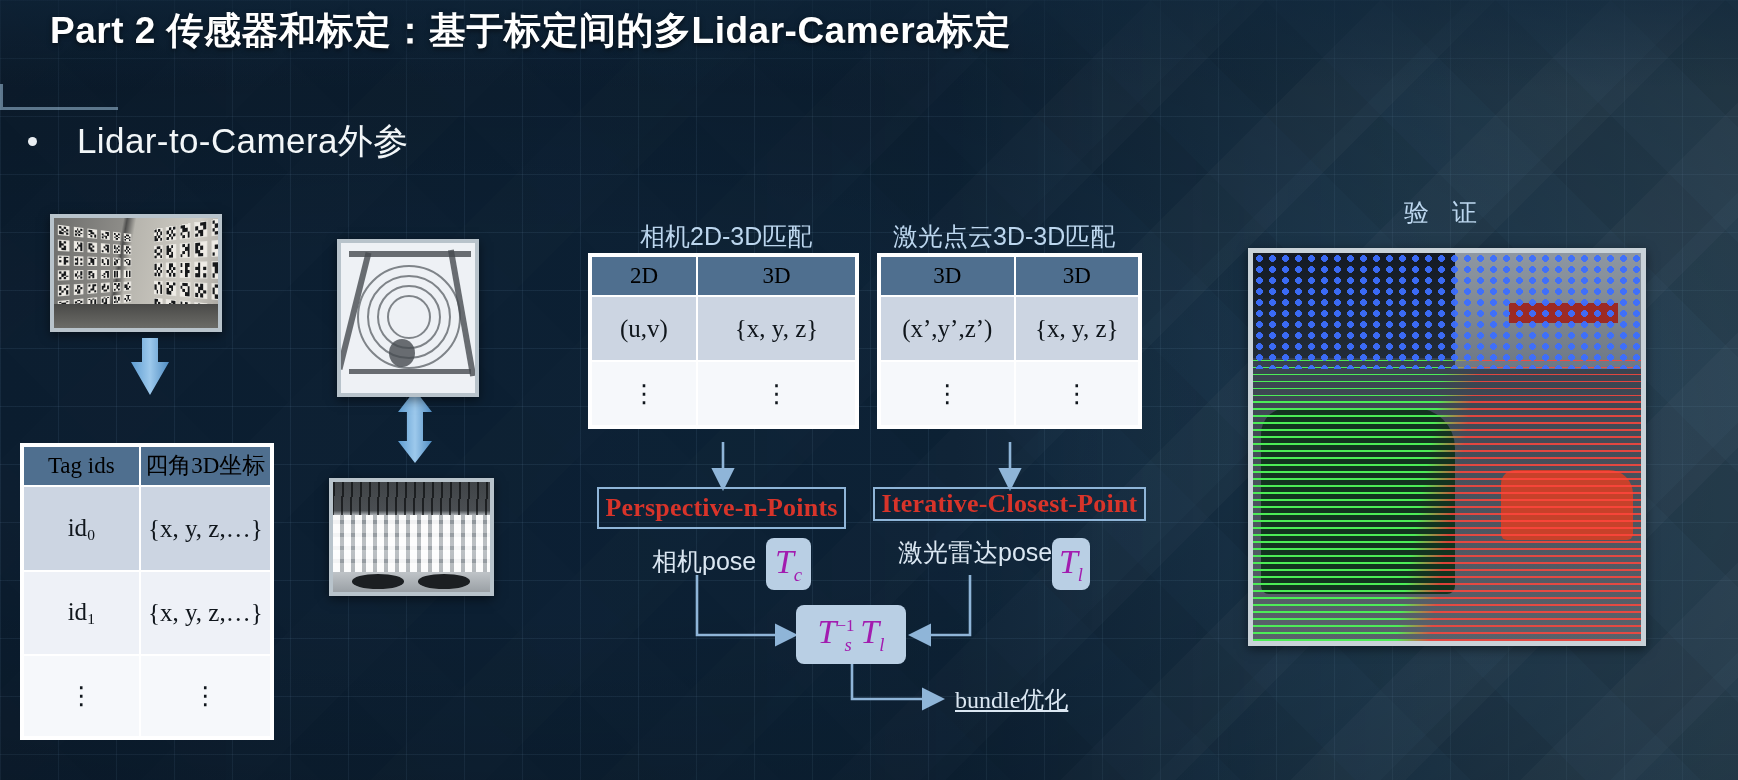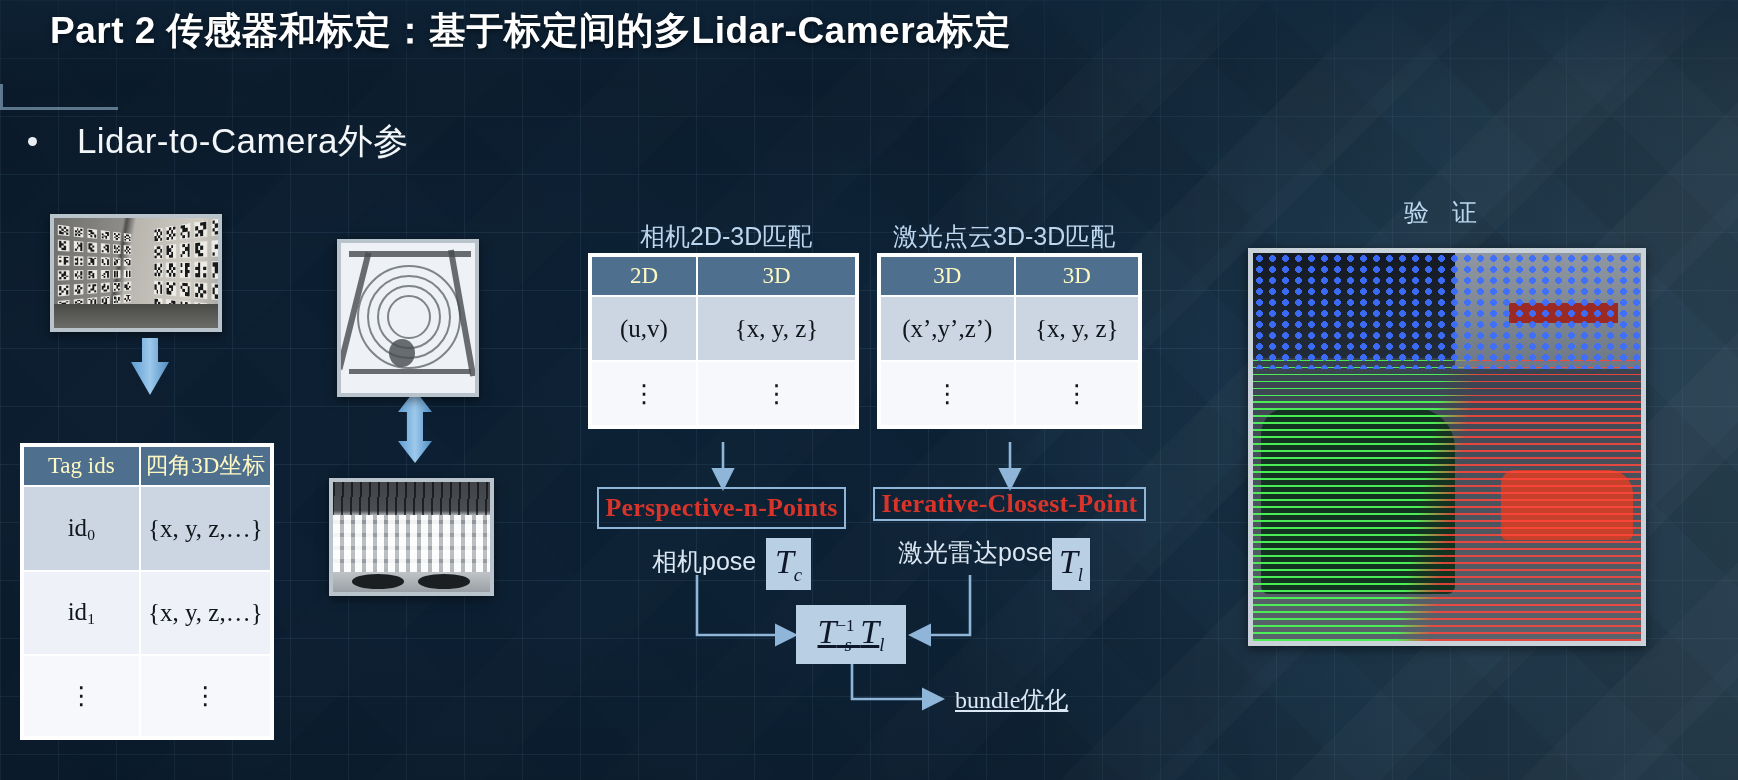--- a/index.html
+++ b/index.html
@@ -110,21 +110,21 @@
   .verif .scanlines.g{background:repeating-linear-gradient(0deg, rgba(60,255,90,.9) 0 1.5px, transparent 1.5px 7px);
     -webkit-mask-image:linear-gradient(100deg,#000 0 44%,transparent 52%);
             mask-image:linear-gradient(100deg,#000 0 44%,transparent 52%);}
   .verif .bluepts{position:absolute;left:0;right:0;top:0;height:30%;
     background-image:radial-gradient(rgba(60,110,255,.95) 40%, transparent 41%);
     background-size:13px 11px;}
   
   .tbl{position:absolute;border:2px solid #ffffff;border-collapse:collapse;}
   .tbl table{border-collapse:collapse;width:100%;height:100%;}
   .tbl th{
-    background:#4f6f8f;color:#fef9c3;font-weight:normal;
+    background:#4f6f8f;color:#000000;font-weight:normal;
     border:2px solid #ffffff;
     font-size:23px;line-height:1.15;padding:6px 4px;
     font-family:"Liberation Serif","DejaVu Serif",serif;
   }
   .tbl td{
     border:2px solid #ffffff;
     color:#10161c;
     font-family:"Liberation Serif","DejaVu Serif",serif;
     font-size:25px;line-height:1.12;text-align:center;padding:6px 4px;
   }
@@ -143,21 +143,21 @@
     color:#d8342a;font-family:"Liberation Serif","DejaVu Serif",serif;
     font-size:26px;font-weight:bold;letter-spacing:.2px;
     background:rgba(15,35,55,.25);
   }
   
   .poselbl{position:absolute;color:#dbe7f2;font-size:25px;white-space:nowrap;}
   .tchip{
     position:absolute;background:#b9cfe4;
     display:flex;align-items:center;justify-content:center;
     font-family:"Liberation Serif","DejaVu Serif",serif;
-    color:#0f172a;font-style:italic;
+    color:#a21caf;font-style:italic;border-radius:8px;
   }
   .tchip .m{font-size:34px;}
   .tchip .m sub{font-size:.55em;font-style:italic;}
   .tchip .m sup{font-size:.5em;font-style:normal;}
   .bundle{position:absolute;color:#dbe7f2;font-size:24px;font-family:"Liberation Serif","DejaVu Serif",serif;white-space:nowrap;}
   svg.lines{position:absolute;left:0;top:0;width:1738px;height:780px;pointer-events:none;}
 </style>
 </head>
 <body>
 
@@ -1414,21 +1414,21 @@
   <div class="poselbl" style="left:652px;top:545px;">相机pose</div>
   <div class="tchip" style="left:766px;top:538px;width:45px;height:52px;">
     <span class="m"><span>T</span><sub>c</sub></span>
   </div>
 
   <div class="poselbl" style="left:898px;top:536px;">激光雷达pose</div>
   <div class="tchip" style="left:1052px;top:538px;width:38px;height:52px;">
     <span class="m"><span>T</span><sub>l</sub></span>
   </div>
 
-  <div class="tchip" style="left:796px;top:605px;width:110px;height:59px;text-decoration:underline;">
+  <div class="tchip" style="left:796px;top:605px;width:110px;height:59px;">
     <span class="m">
       <span>T</span><sup>−1</sup><sub style="margin-left:-10px">s</sub>&nbsp;<span>T</span><sub>l</sub>
     </span>
   </div>
 
   <div class="bundle" style="left:955px;top:684px;text-decoration:underline;">bundle优化</div>
 
   <div class="cap verify" style="left:1404px;top:196px;">验 证</div>
   <div class="imgframe" style="left:1248px;top:248px;width:398px;height:398px;border-width:5px;border-color:#c9d2d8;">
     <div class="verif">

